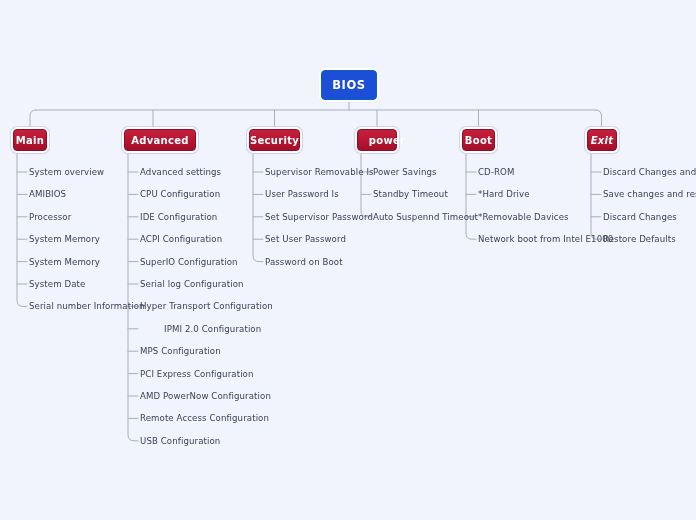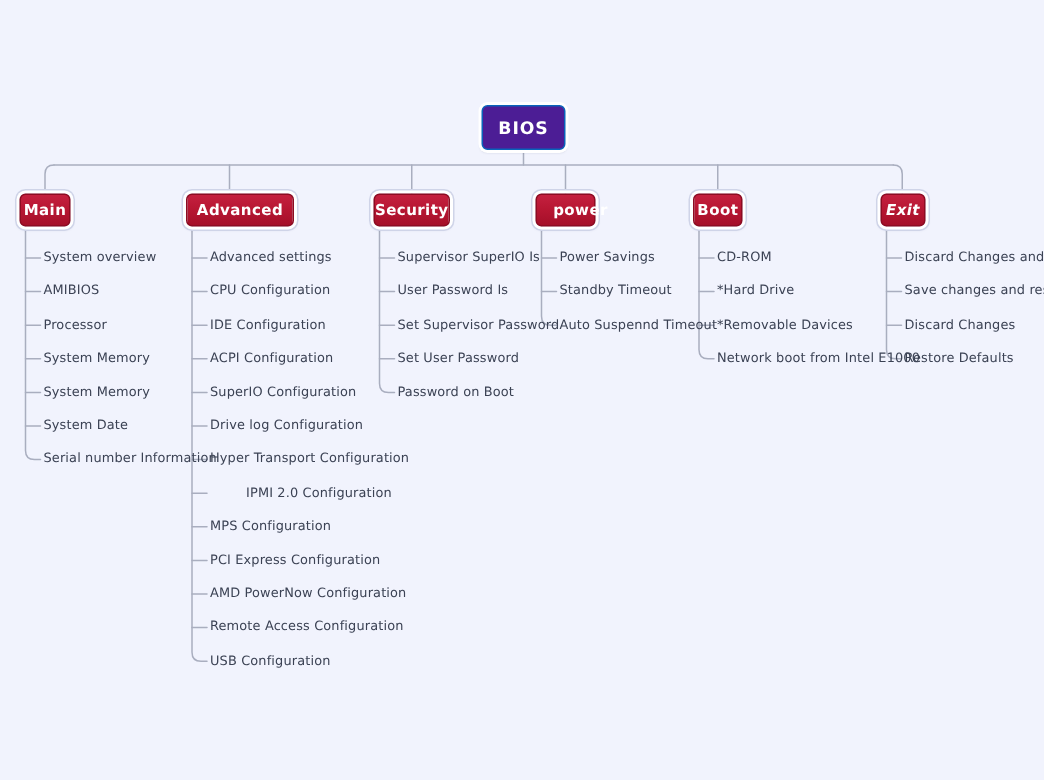--- a/index.html
+++ b/index.html
@@ -27,21 +27,21 @@
     top: 0;
     width: 696px;
     height: 520px;
     pointer-events: none;
   }
 
   
   .root-node {
     position: absolute;
     box-sizing: border-box;
-    background: #4c1d95;
+    background: #1d4ed8;
     border: 1px solid #0a63ba;
     border-radius: 4px;
     box-shadow: 0 0 0 2px #ffffff, 0 1px 2px rgba(40,50,90,0.35);
     display: flex;
     align-items: center;
     justify-content: center;
     color: #ffffff;
     font-size: 11.5px;
     font-weight: bold;
     letter-spacing: 0.6px;
@@ -136,30 +136,30 @@
     <div class="leaf-label" style="left: 29px; top: 234.2px;">System Memory</div>
     <div class="leaf-label" style="left: 29px; top: 256.6px;">System Memory</div>
     <div class="leaf-label" style="left: 29px; top: 279px;">System Date</div>
     <div class="leaf-label" style="left: 29px; top: 301.4px;">Serial number Information</div>
     <div class="branch-node selected" style="left: 124px; top: 129px; width: 72px; height: 22px;">Advanced</div>
     <div class="leaf-label" style="left: 140px; top: 167px;">Advanced settings</div>
     <div class="leaf-label" style="left: 140px; top: 189.4px;">CPU Configuration</div>
     <div class="leaf-label" style="left: 140px; top: 211.8px;">IDE Configuration</div>
     <div class="leaf-label" style="left: 140px; top: 234.2px;">ACPI Configuration</div>
     <div class="leaf-label" style="left: 140px; top: 256.6px;">SuperIO Configuration</div>
-    <div class="leaf-label" style="left: 140px; top: 279px;">Drive log Configuration</div>
+    <div class="leaf-label" style="left: 140px; top: 279px;">Serial log Configuration</div>
     <div class="leaf-label" style="left: 140px; top: 301.4px;">Hyper Transport Configuration</div>
     <div class="leaf-label" style="left: 140px; top: 323.8px; margin-left: 24px;">IPMI 2.0 Configuration</div>
     <div class="leaf-label" style="left: 140px; top: 346.2px;">MPS Configuration</div>
     <div class="leaf-label" style="left: 140px; top: 368.6px;">PCI Express Configuration</div>
     <div class="leaf-label" style="left: 140px; top: 391px;">AMD PowerNow Configuration</div>
     <div class="leaf-label" style="left: 140px; top: 413.4px;">Remote Access Configuration</div>
     <div class="leaf-label" style="left: 140px; top: 435.8px;">USB Configuration</div>
     <div class="branch-node selected" style="left: 249px; top: 129px; width: 51px; height: 22px;">Security</div>
-    <div class="leaf-label" style="left: 265px; top: 167px;">Supervisor SuperIO Is</div>
+    <div class="leaf-label" style="left: 265px; top: 167px;">Supervisor Removable Is</div>
     <div class="leaf-label" style="left: 265px; top: 189.4px;">User Password Is</div>
     <div class="leaf-label" style="left: 265px; top: 211.8px;">Set Supervisor Password</div>
     <div class="leaf-label" style="left: 265px; top: 234.2px;">Set User Password</div>
     <div class="leaf-label" style="left: 265px; top: 256.6px;">Password on Boot</div>
     <div class="branch-node selected" style="left: 357px; top: 129px; width: 40px; height: 22px; padding-left: 20px;">power</div>
     <div class="leaf-label" style="left: 373px; top: 167px;">Power Savings</div>
     <div class="leaf-label" style="left: 373px; top: 189.4px;">Standby Timeout</div>
     <div class="leaf-label" style="left: 373px; top: 211.8px;">Auto Suspennd Timeout</div>
     <div class="branch-node selected" style="left: 462px; top: 129px; width: 33px; height: 22px;">Boot</div>
     <div class="leaf-label" style="left: 478px; top: 167px;">CD-ROM</div>

